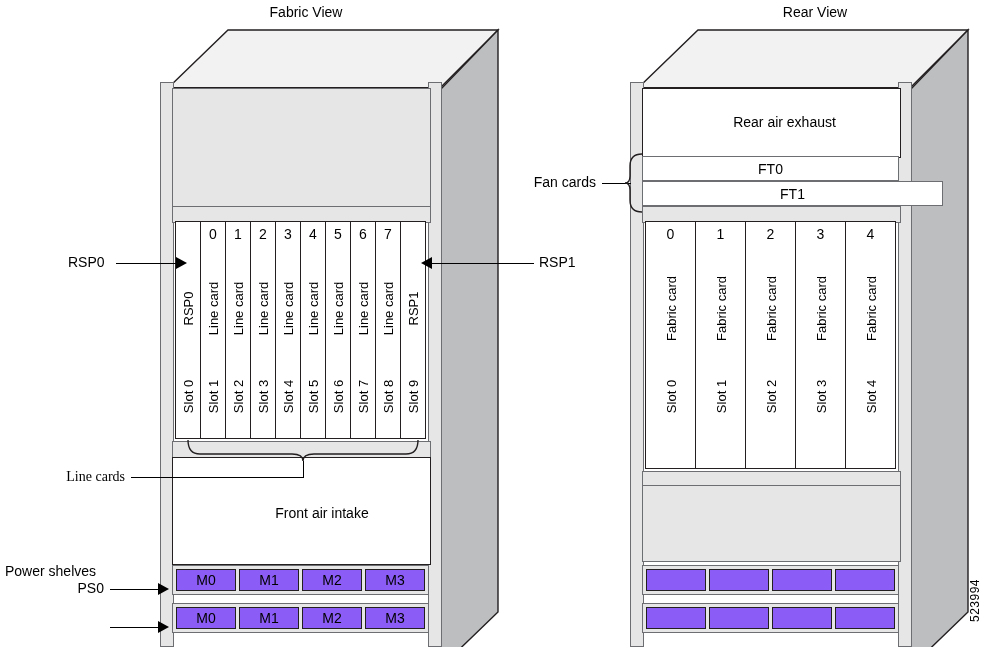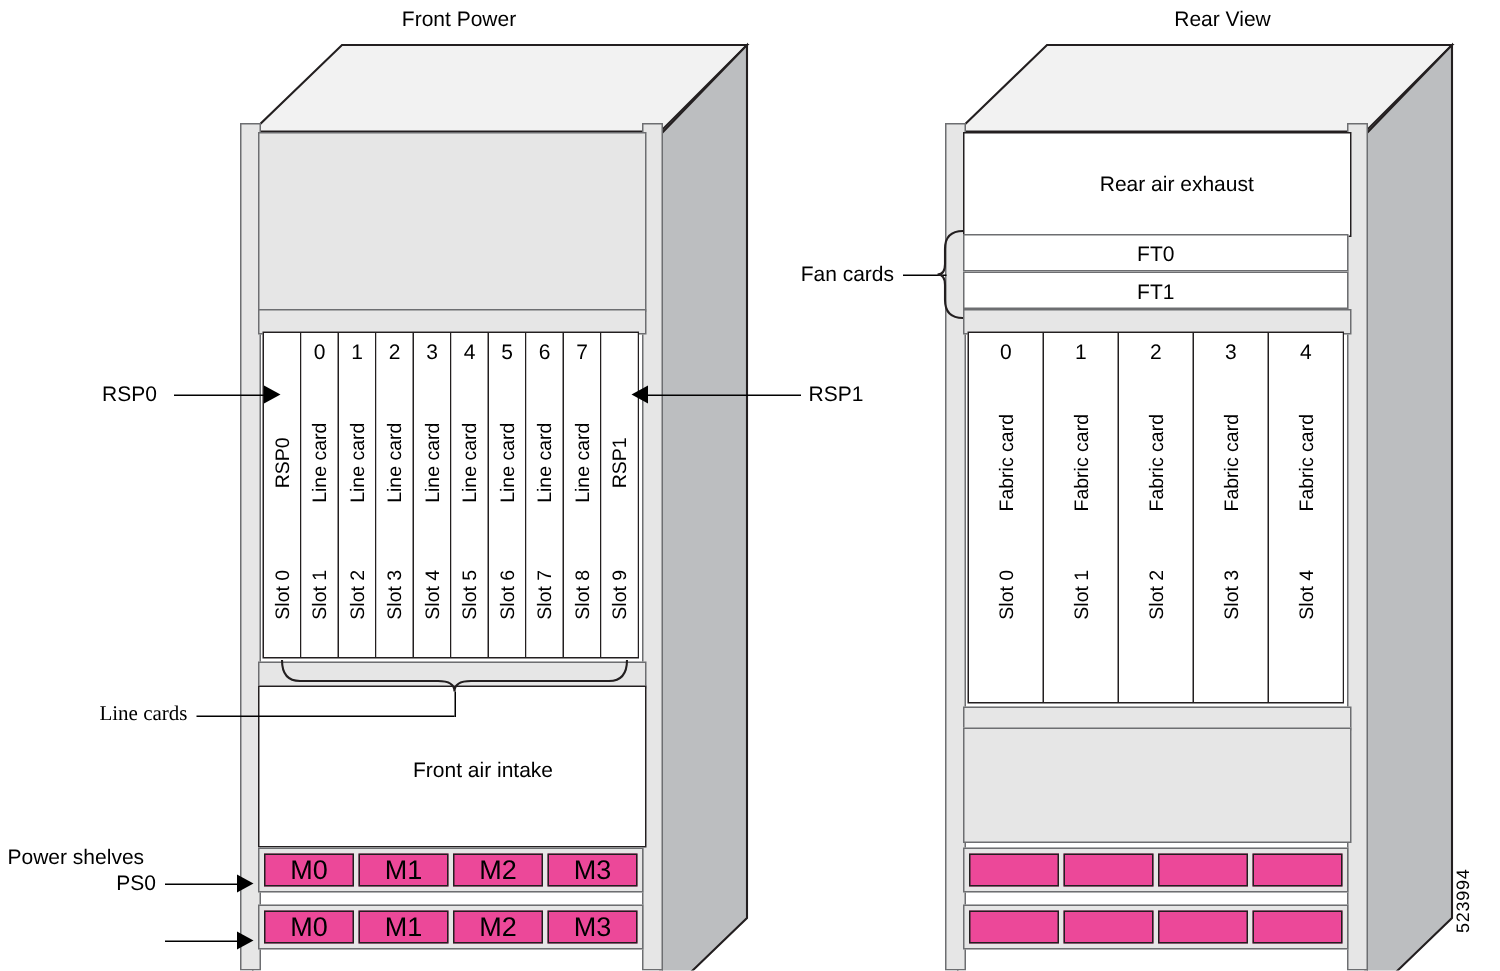--- a/index.html
+++ b/index.html
@@ -74,23 +74,23 @@
 
   .bay-text{
     position:absolute;left:0;width:100%;text-align:center;font-size:14px;padding-left:14px;
   }
 
   .psu-row{
     position:absolute;display:flex;background:#e6e6e6;
     border:1px solid #6d6e71;box-sizing:border-box;padding:3px;
   }
   .psu-cell{
-    flex:1 1 0;background:#ec4899;border:1px solid #231f20;
+    flex:1 1 0;background:#8b5cf6;border:1px solid #231f20;
     margin-right:3px;display:flex;align-items:center;justify-content:center;
-    font-size:18px;box-sizing:border-box;
+    font-size:14px;box-sizing:border-box;
   }
   .psu-cell:last-child{margin-right:0;}
 
   .fan-row{
     position:absolute;background:#ffffff;border:1px solid #6d6e71;
     display:flex;align-items:center;justify-content:center;font-size:14px;
     box-sizing:border-box;
   }
 
   .figno{
@@ -99,21 +99,21 @@
     white-space:nowrap;letter-spacing:.5px;
   }
 
   svg.brace{position:absolute;overflow:visible;}
 </style>
 </head>
 <body>
 
 <div class="stage">
 
-  <div class="view-title" style="left:226px;top:4px;width:160px;">Front Power</div>
+  <div class="view-title" style="left:226px;top:4px;width:160px;">Fabric View</div>
 
   <div>
 
     <svg class="brace" style="left:158px;top:28px;width:345px;height:62px;">
       <polygon points="10,60 70,2 340,2 282,60" fill="#f2f2f2" stroke="#231f20" stroke-width="1.4"></polygon>
     </svg>
 
     <svg class="brace" style="left:425px;top:28px;width:85px;height:620px;">
       <polygon points="15,62 73,2 73,584 15,640" fill="#bcbec0" stroke="#231f20" stroke-width="1.4"></polygon>
     </svg>
@@ -242,21 +242,21 @@
 
     <div class="left-rail" style="left:630px;top:82px;width:12px;height:563px;"></div>
     <div class="right-rail" style="left:898px;top:82px;width:12px;height:563px;"></div>
 
     <div class="panel-white" style="left:642px;top:88px;width:257px;height:68px;"></div>
     <div class="bay-text" style="left:642px;top:114px;width:257px;">Rear air exhaust</div>
 
     <div class="fan-row" style="left:642px;top:156px;width:257px;height:25px;">
       <span>FT0</span>
     </div>
-    <div class="fan-row" style="left:642px;top:181px;width:257px;height:25px;">
+    <div class="fan-row" style="left:642px;top:181px;width:301px;height:25px;">
       <span>FT1</span>
     </div>
 
     <div class="bay-strip" style="left:642px;top:206px;width:257px;height:15px;"></div>
 
     <div class="slot-row" style="left:645px;top:221px;width:251px;height:248px;">
       <div class="slot-col">
         <div class="slotnum">0</div>
         <div class="vtext card">Fabric card</div>
         <div class="vtext slotname">Slot 0</div>

